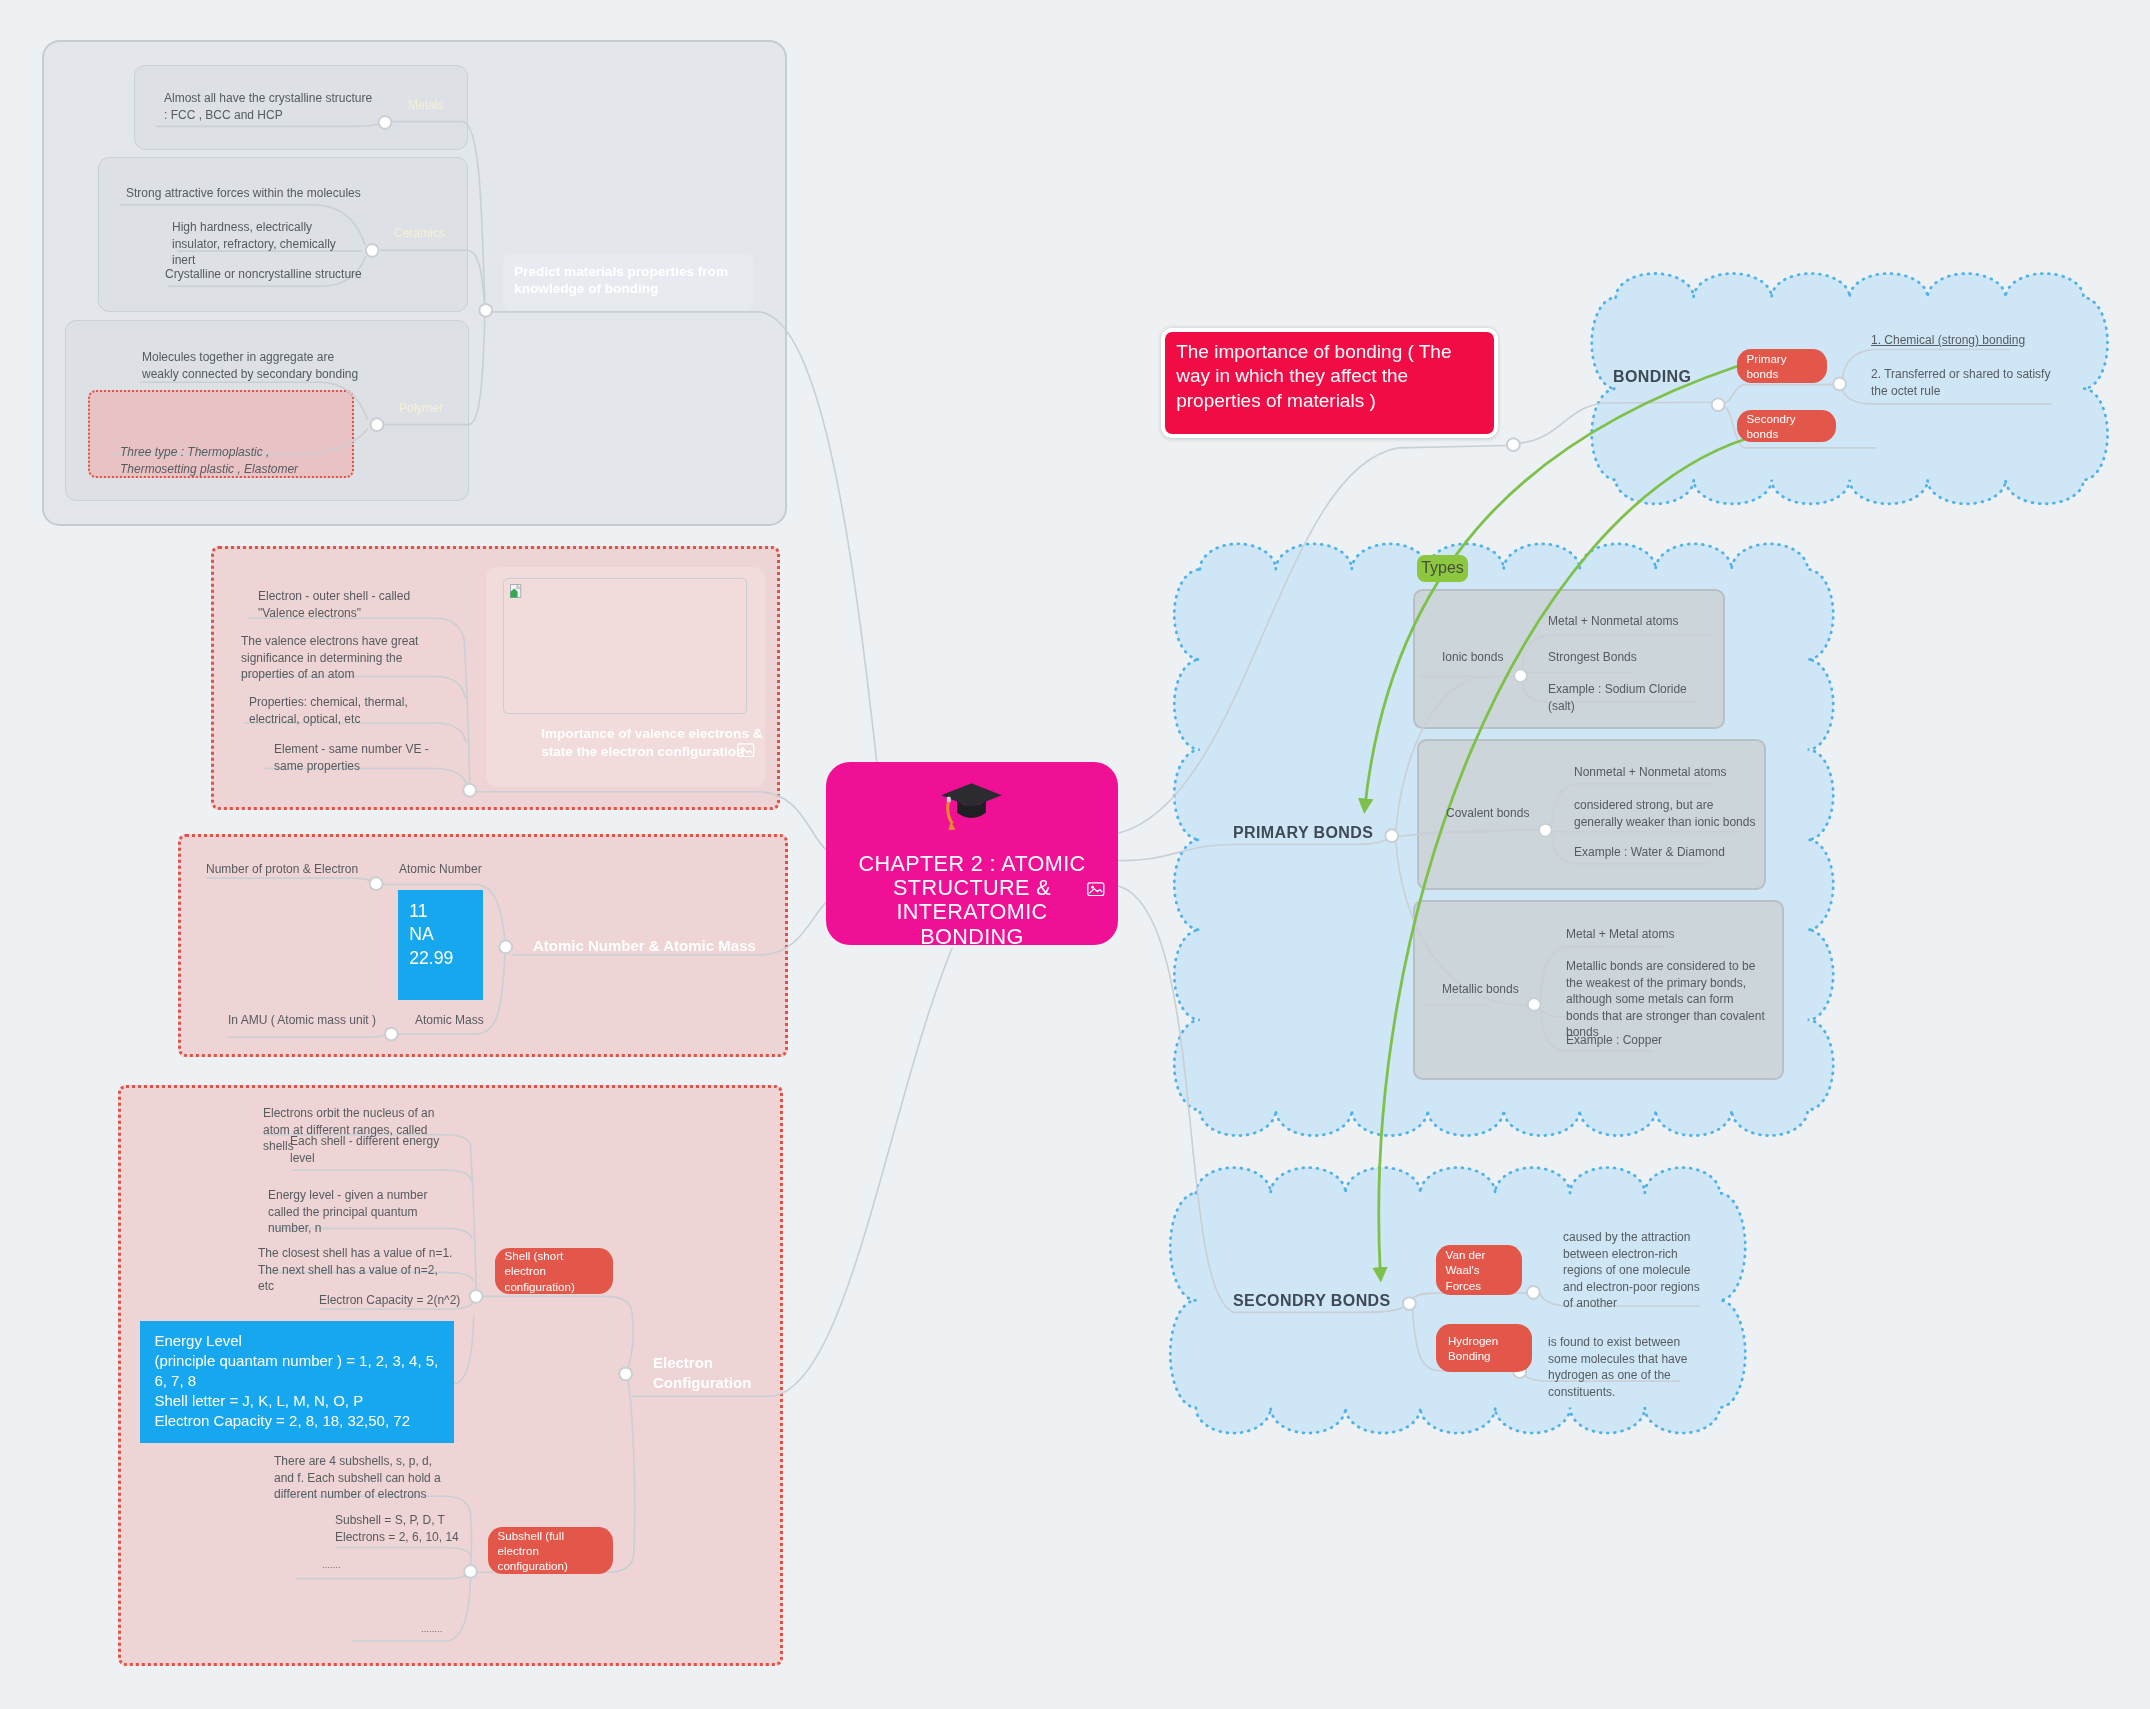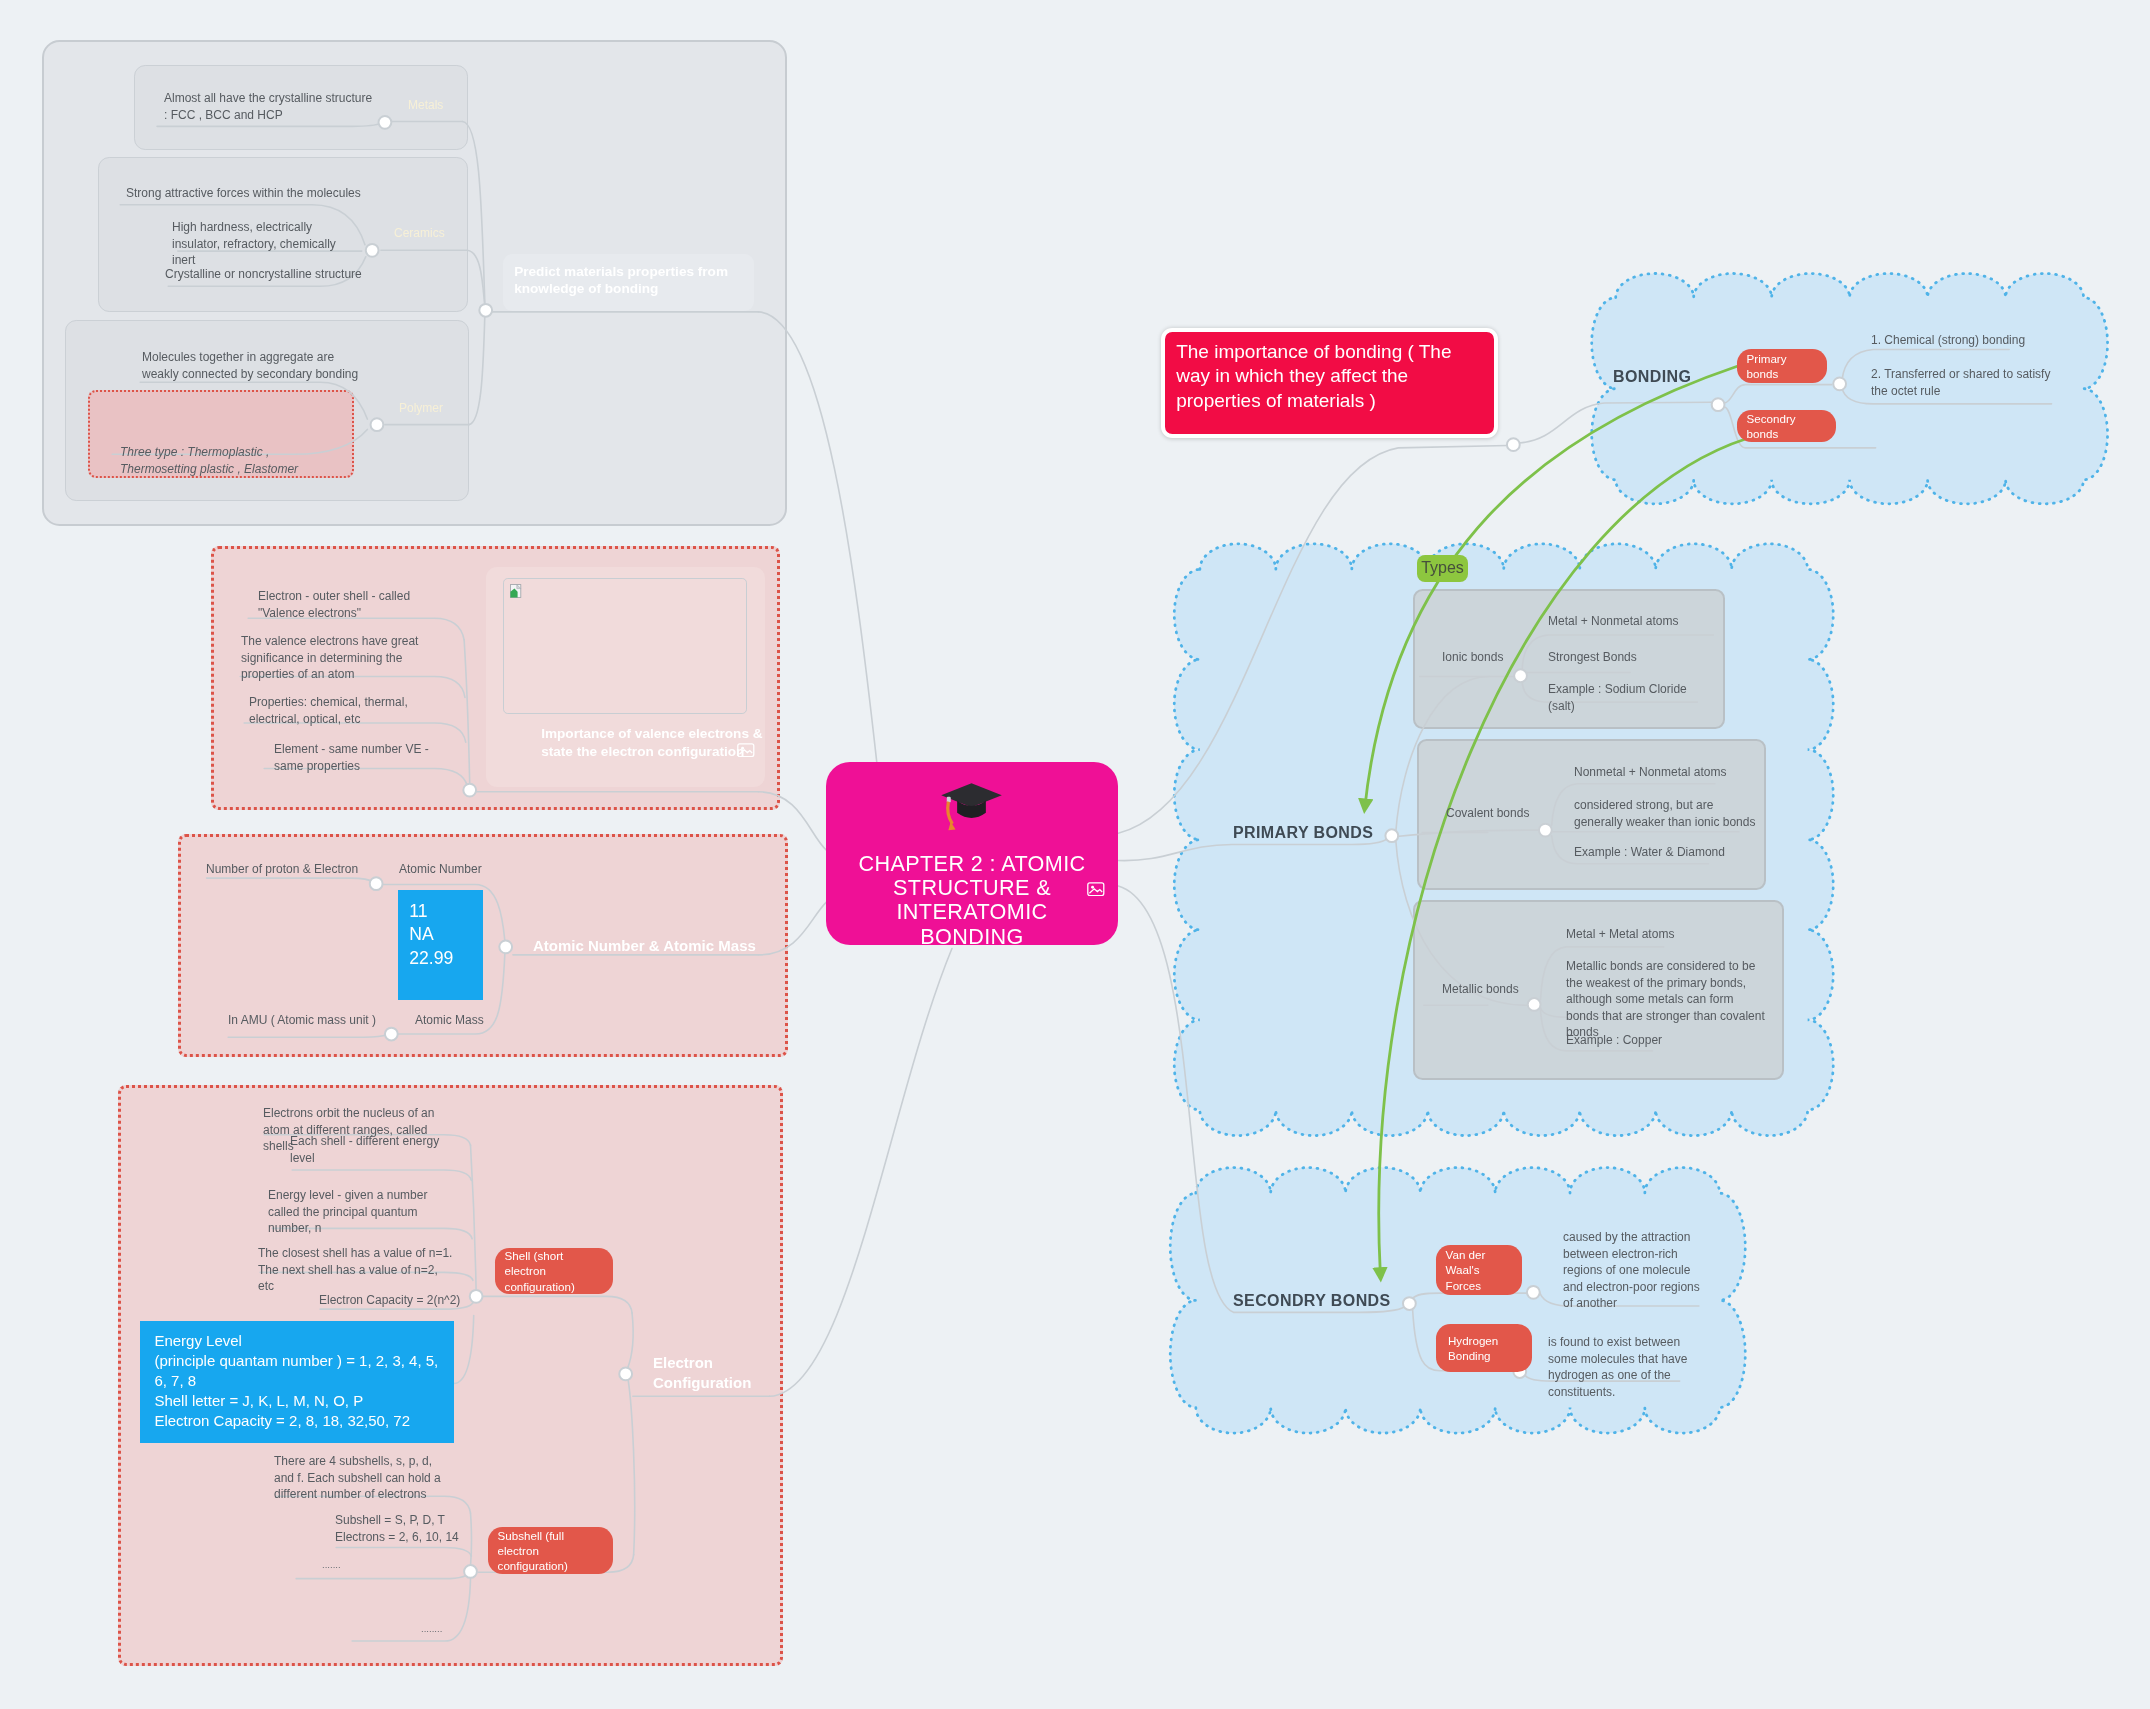--- a/index.html
+++ b/index.html
@@ -138,21 +138,21 @@
     </span>
   </div>
 
   <div class="node" style="left:1161px;top:328px;width:337px;height:110px;background:#f20c45;border:4px solid #fff;border-radius:11.2px;box-shadow:0 0.8px 4px rgba(0,0,0,.18);">
     <div style="position:absolute;left:11.2px;top:8px;width:308px;color:#fff;font-size:19px;line-height:1.28;">The importance of bonding ( The way in which they affect the properties of materials )</div>
   </div>
 
   <div class="ct" style="left:1613px;top:368px;">BONDING</div>
   <div class="pill" style="left:1737px;top:349px;width:90px;height:34px;justify-content:center;">Primary bonds</div>
   <div class="pill" style="left:1737px;top:410px;width:99px;height:32px;justify-content:center;">Secondry bonds</div>
-  <div class="t" style="left:1871px;top:332px;width:168px;">1. Chemical (strong) bonding</div>
+  <div class="t" style="left:1871px;top:332px;width:168px;text-decoration:underline;">1. Chemical (strong) bonding</div>
   <div class="t" style="left:1871px;top:366px;width:192px;">2. Transferred or shared to satisfy the octet rule</div>
 
   <div class="pill" style="left:1370px;top:555px;width:51px;height:27px;background:#8dc63f;color:#46503c;justify-content:center;border-radius:8px;font-size:16px;margin-left:47px;">Types</div>
 
   <div class="ct" style="left:1233px;top:824px;">PRIMARY BONDS</div>
 
   <div class="box cloud-box" style="left:1413px;top:589px;width:312px;height:140px;"></div>
   <div class="t" style="left:1442px;top:649px;width:96px;">Ionic bonds</div>
   <div class="t" style="left:1548px;top:613px;width:172px;">Metal + Nonmetal atoms</div>
   <div class="t" style="left:1548px;top:649px;width:128px;">Strongest Bonds</div>

